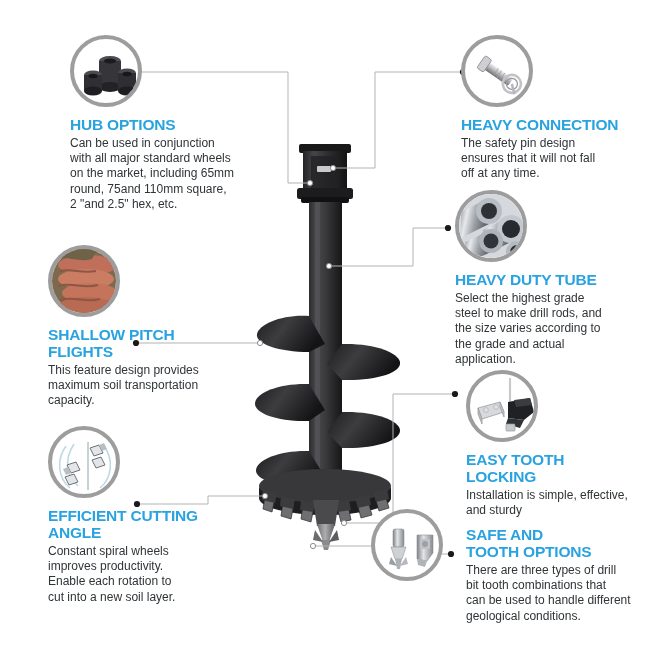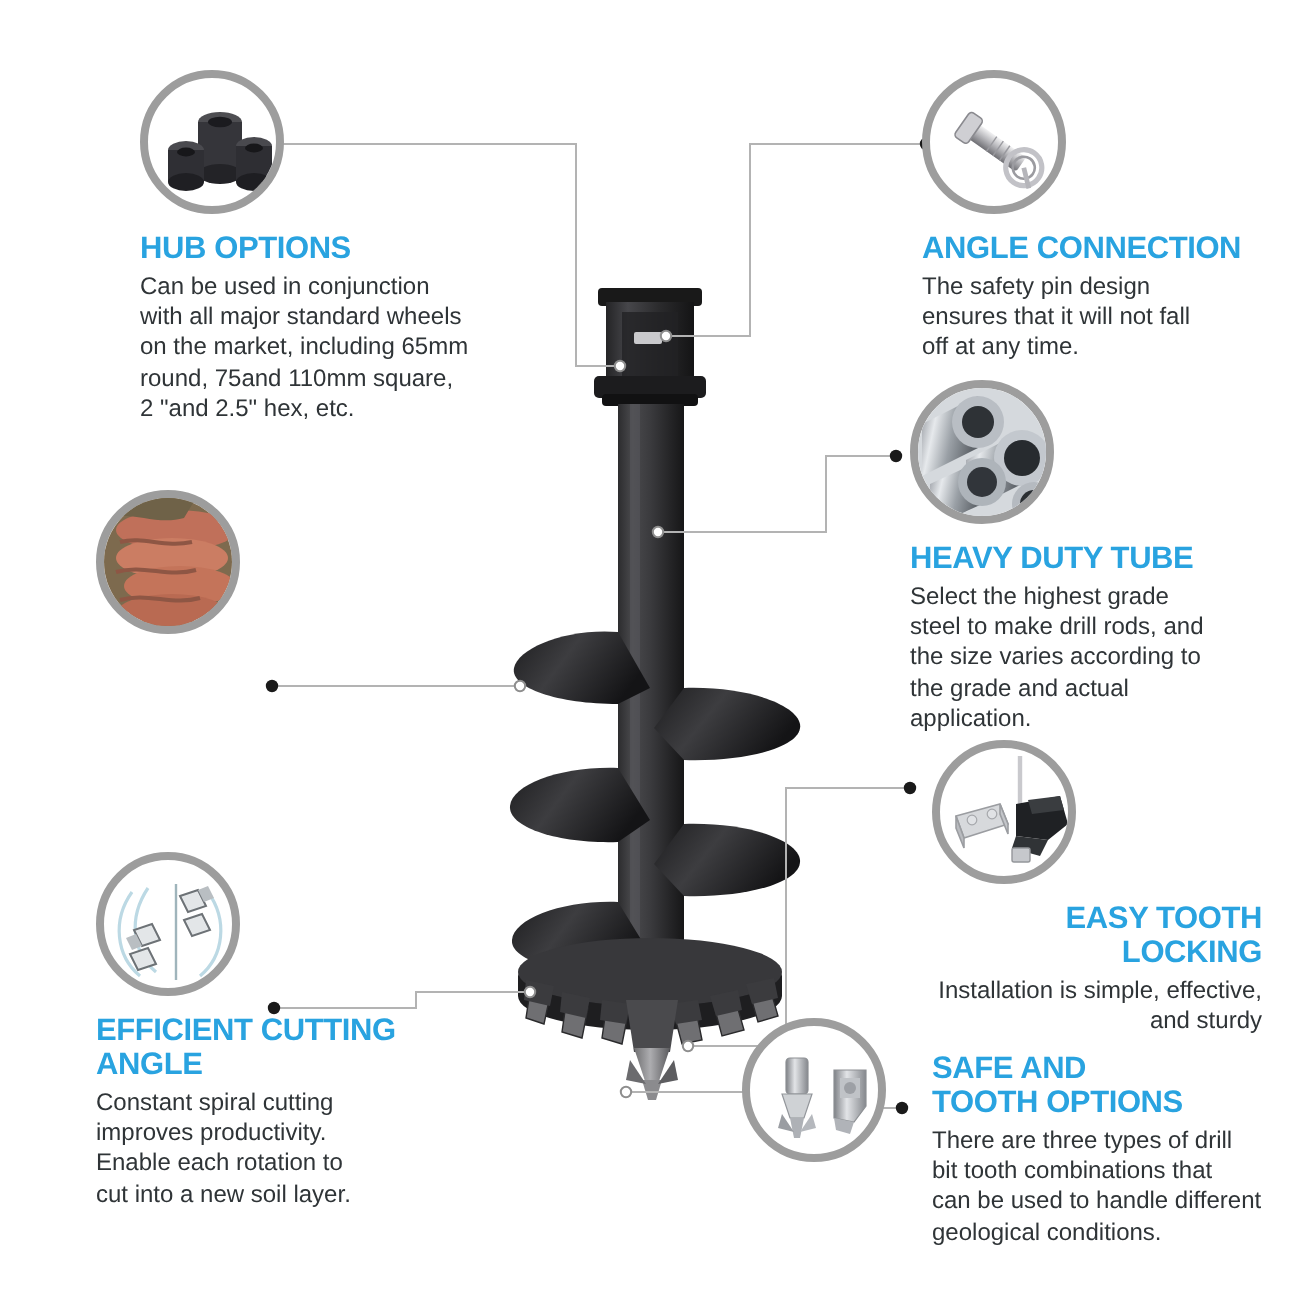--- a/index.html
+++ b/index.html
@@ -47,21 +47,21 @@
   }
   .w-left{width:185px;}
   .w-right{width:165px;}
 
   
   #feat-hub{left:48px;top:35px;margin-left:22px;}
   #feat-shallow{left:48px;top:245px;}
   #feat-cutting{left:48px;top:426px;}
   #feat-safe{left:461px;top:35px;}
   #feat-tube{left:455px;top:190px;}
-  #feat-locking{left:466px;top:370px;text-align:right;}
+  #feat-locking{left:466px;top:370px;}
   #feat-pilot{left:466px;top:505px;}
   #feat-pilot .icon-circle{margin-left:-95px;margin-top:4px;}
   #feat-pilot .txt{margin-top:-64px;}
 </style>
 </head>
 <body>
 
 <div id="stage">
 
   <svg id="wires" viewBox="0 0 650 650" width="650" height="650">
@@ -210,20 +210,27 @@
         <ellipse cx="36" cy="16" rx="30" ry="10" fill="#c0705a"></ellipse>
         <ellipse cx="34" cy="30" rx="28" ry="10" fill="#cb7d63"></ellipse>
         <ellipse cx="38" cy="44" rx="28" ry="10" fill="#c4745a"></ellipse>
         <ellipse cx="34" cy="58" rx="28" ry="10" fill="#b96a52"></ellipse>
         <path d="M0 10 C14 6 26 14 40 10 L46 0 L0 0 Z" fill="#6f6248"></path>
         <path d="M8 22 C20 19 30 25 44 22" stroke="#8e5644" stroke-width="2" fill="none"></path>
         <path d="M6 37 C20 33 32 40 46 36" stroke="#8e5644" stroke-width="2" fill="none"></path>
         <path d="M8 51 C22 47 34 54 48 50" stroke="#8e5644" stroke-width="2" fill="none"></path>
       </svg>
     </div>
+    <div class="txt">
+      <div class="f-title">SHALLOW PITCH
+FLIGHTS</div>
+      <div class="f-body">This feature design provides
+maximum soil transportation
+capacity.</div>
+    </div>
   </div>
 
   <div class="feature w-left" id="feat-cutting">
     <div class="icon-circle">
       <svg viewBox="0 0 72 72" width="72" height="72">
         <g fill="none" stroke="#bcd9e4" stroke-width="1.6">
           <path d="M14 16 C4 30 6 48 18 58"></path>
           <path d="M22 14 C12 29 14 46 26 56"></path>
           <path d="M52 16 C62 30 60 48 48 58"></path>
         </g>
@@ -236,21 +243,21 @@
         </g>
         <g fill="#b9bec2">
           <path d="M47 15 l5 -2 3 6 -5 2 Z"></path>
           <path d="M19 43 l-5 2 -3 -6 5 -2 Z"></path>
         </g>
       </svg>
     </div>
     <div class="txt">
       <div class="f-title">EFFICIENT CUTTING
 ANGLE</div>
-      <div class="f-body">Constant spiral cutting
+      <div class="f-body">Constant spiral wheels
 improves productivity.
 Enable each rotation to
 cut into a new soil layer.</div>
     </div>
   </div>
 
   <div class="feature w-right" id="feat-safe">
     <div class="icon-circle">
       <svg viewBox="0 0 72 72" width="72" height="72">
         <defs>
@@ -269,21 +276,21 @@
             <line x1="38" y1="32" x2="38" y2="41"></line>
             <line x1="42" y1="32" x2="42" y2="41"></line>
           </g>
           <circle cx="50" cy="37" r="9" fill="none" stroke="#c2c2c7" stroke-width="2.6"></circle>
           <circle cx="50" cy="37" r="5.5" fill="none" stroke="#9b9ba0" stroke-width="1.3"></circle>
           <path d="M50 37 L58 44" stroke="#b5b5ba" stroke-width="2.4"></path>
         </g>
       </svg>
     </div>
     <div class="txt">
-      <div class="f-title">ANGLE CONNECTION</div>
+      <div class="f-title">HEAVY CONNECTION</div>
       <div class="f-body">The safety pin design
 ensures that it will not fall
 off at any time.</div>
     </div>
   </div>
 
   <div class="feature w-right" id="feat-tube">
     <div class="icon-circle">
       <svg viewBox="0 0 72 72" width="72" height="72">
         <defs>

